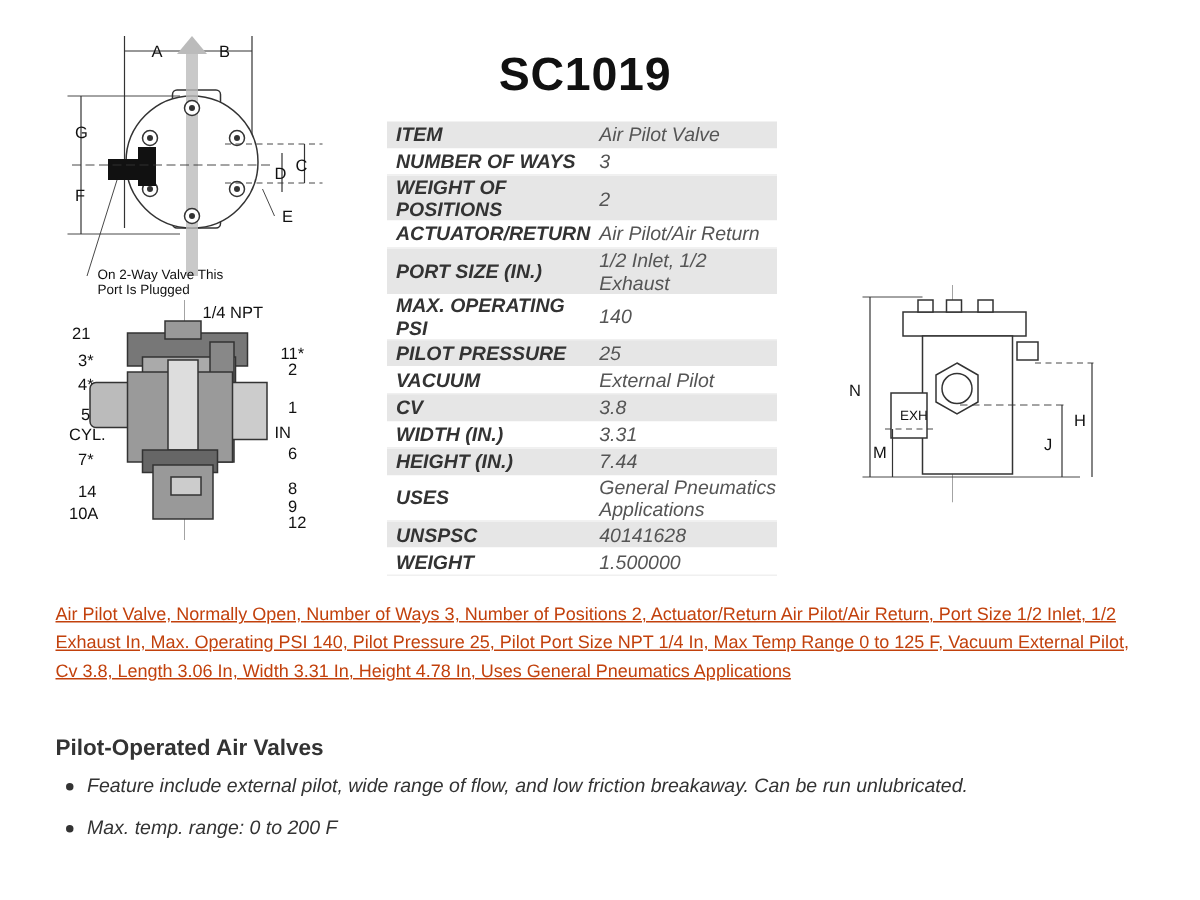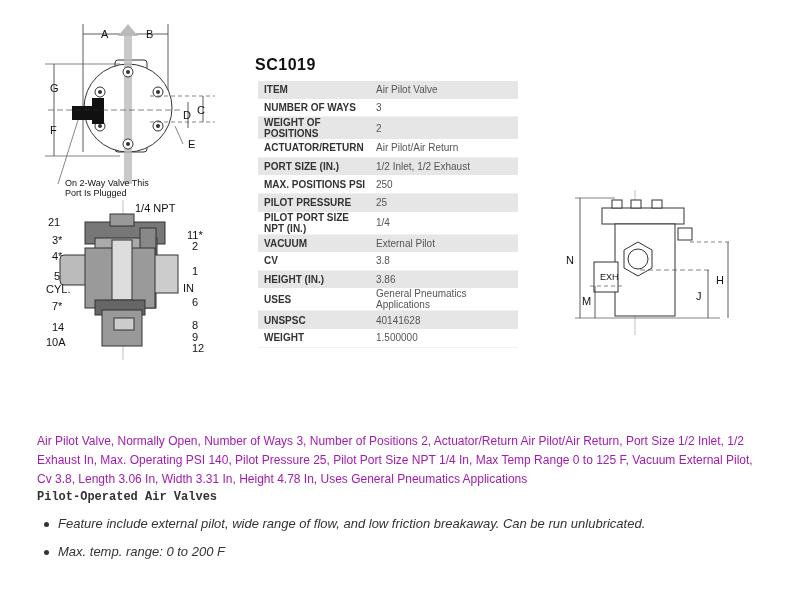--- a/index.html
+++ b/index.html
@@ -1,32 +1,32 @@
 <!DOCTYPE html>
 <html><head>
 <meta charset="utf-8">
 <style>
   html, body { margin: 0; padding: 0; background: #ffffff; }
   body { width: 800px; height: 600px; position: relative; overflow: hidden;
          font-family: "Liberation Sans", sans-serif; color: #333333; }
 
-  .title { position: absolute; left: 255px; top: 32px; width: 270px; 
-           font-size: 16px; font-weight: bold; color: #111111; letter-spacing: 0.5px; margin-top: 24px; }
+  .title { position: absolute; left: 255px; top: 32px; width: 270px; text-align: center;
+           font-size: 31px; font-weight: bold; color: #111111; letter-spacing: 0.5px; }
 
   .spec-table { position: absolute; left: 258px; top: 81px; width: 260px;
-                border-collapse: collapse; font-size: 10px; }
+                border-collapse: collapse; font-size: 13px; font-style: italic; }
   .spec-table td { height: 17.6px; padding: 0 0 0 6px; vertical-align: middle; }
   .spec-table tr:nth-child(odd) td { background: #e6e6e6; }
   .spec-table tr:nth-child(even) td { background: #ffffff; border-bottom: 1px solid #f0f0f0; }
   .spec-table td.k { font-weight: bold; color: #333333; width: 106px; }
   .spec-table td.v { color: #555555; }
 
-  .desc { position: absolute; left: 37px; top: 432px; width: 730px; font-size: 12px;
-          line-height: 19px; color: #a21caf; }
-  .subhead { position: absolute; left: 37px; top: 490px; font-size: 12px; font-weight: bold; color: #333333; font-family: Liberation Mono, monospace; }
+  .desc { position: absolute; left: 37px; top: 400px; width: 730px; font-size: 12px;
+          line-height: 19px; color: #c2410c; text-decoration: underline; }
+  .subhead { position: absolute; left: 37px; top: 490px; font-size: 15px; font-weight: bold; color: #333333; }
   .bullets { position: absolute; left: 42px; top: 514px; margin: 0; padding: 0; list-style: none; font-size: 13px; color: #333333; font-style: italic; }
   .bullets li { position: relative; padding-left: 16px; height: 28px; line-height: 20px; }
   .bullets li::before { content: ""; position: absolute; left: 2px; top: 8px; width: 5px; height: 5px; border-radius: 50%; background: #333; }
 
   .diagram { position: absolute; }
   .diagram svg { display: block; }
   .lbl { font-family: "Liberation Sans", sans-serif; font-size: 11px; fill: #111; }
   .lbl-s { font-family: "Liberation Sans", sans-serif; font-size: 9px; fill: #111; }
 </style>
 </head>
@@ -141,42 +141,42 @@
       </tr>
     <tr>
         <td class="k">ACTUATOR/RETURN</td>
         <td class="v">Air Pilot/Air Return</td>
       </tr>
     <tr>
         <td class="k">PORT SIZE (IN.)</td>
         <td class="v">1/2 Inlet, 1/2 Exhaust</td>
       </tr>
     <tr>
-        <td class="k">MAX. POSITIONS PSI</td>
-        <td class="v">250</td>
+        <td class="k">MAX. OPERATING PSI</td>
+        <td class="v">140</td>
       </tr>
     <tr>
         <td class="k">PILOT PRESSURE</td>
         <td class="v">25</td>
       </tr>
     <tr>
-        <td class="k">PILOT PORT SIZE NPT (IN.)</td>
-        <td class="v">1/4</td>
-      </tr>
-    <tr>
         <td class="k">VACUUM</td>
         <td class="v">External Pilot</td>
       </tr>
     <tr>
         <td class="k">CV</td>
         <td class="v">3.8</td>
       </tr>
     <tr>
+        <td class="k">WIDTH (IN.)</td>
+        <td class="v">3.31</td>
+      </tr>
+    <tr>
         <td class="k">HEIGHT (IN.)</td>
-        <td class="v">3.86</td>
+        <td class="v">7.44</td>
       </tr>
     <tr>
         <td class="k">USES</td>
         <td class="v">General Pneumatics Applications</td>
       </tr>
     <tr>
         <td class="k">UNSPSC</td>
         <td class="v">40141628</td>
       </tr>
     <tr>

